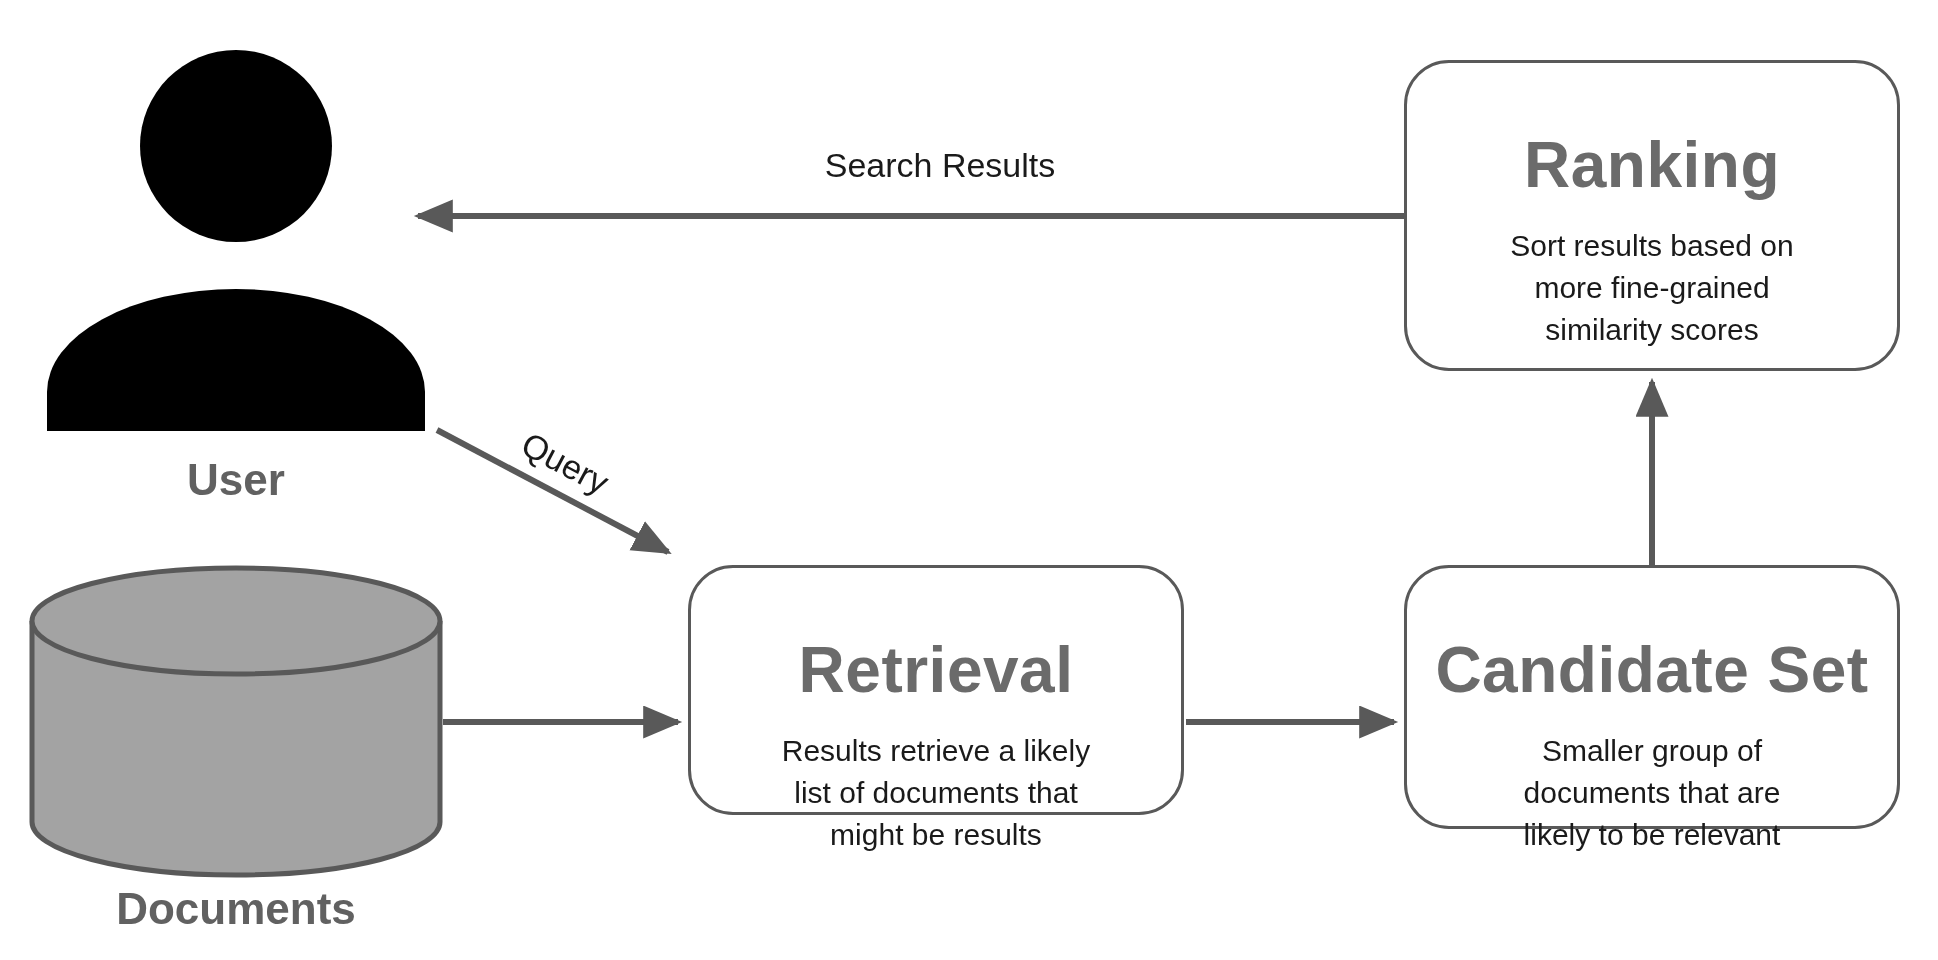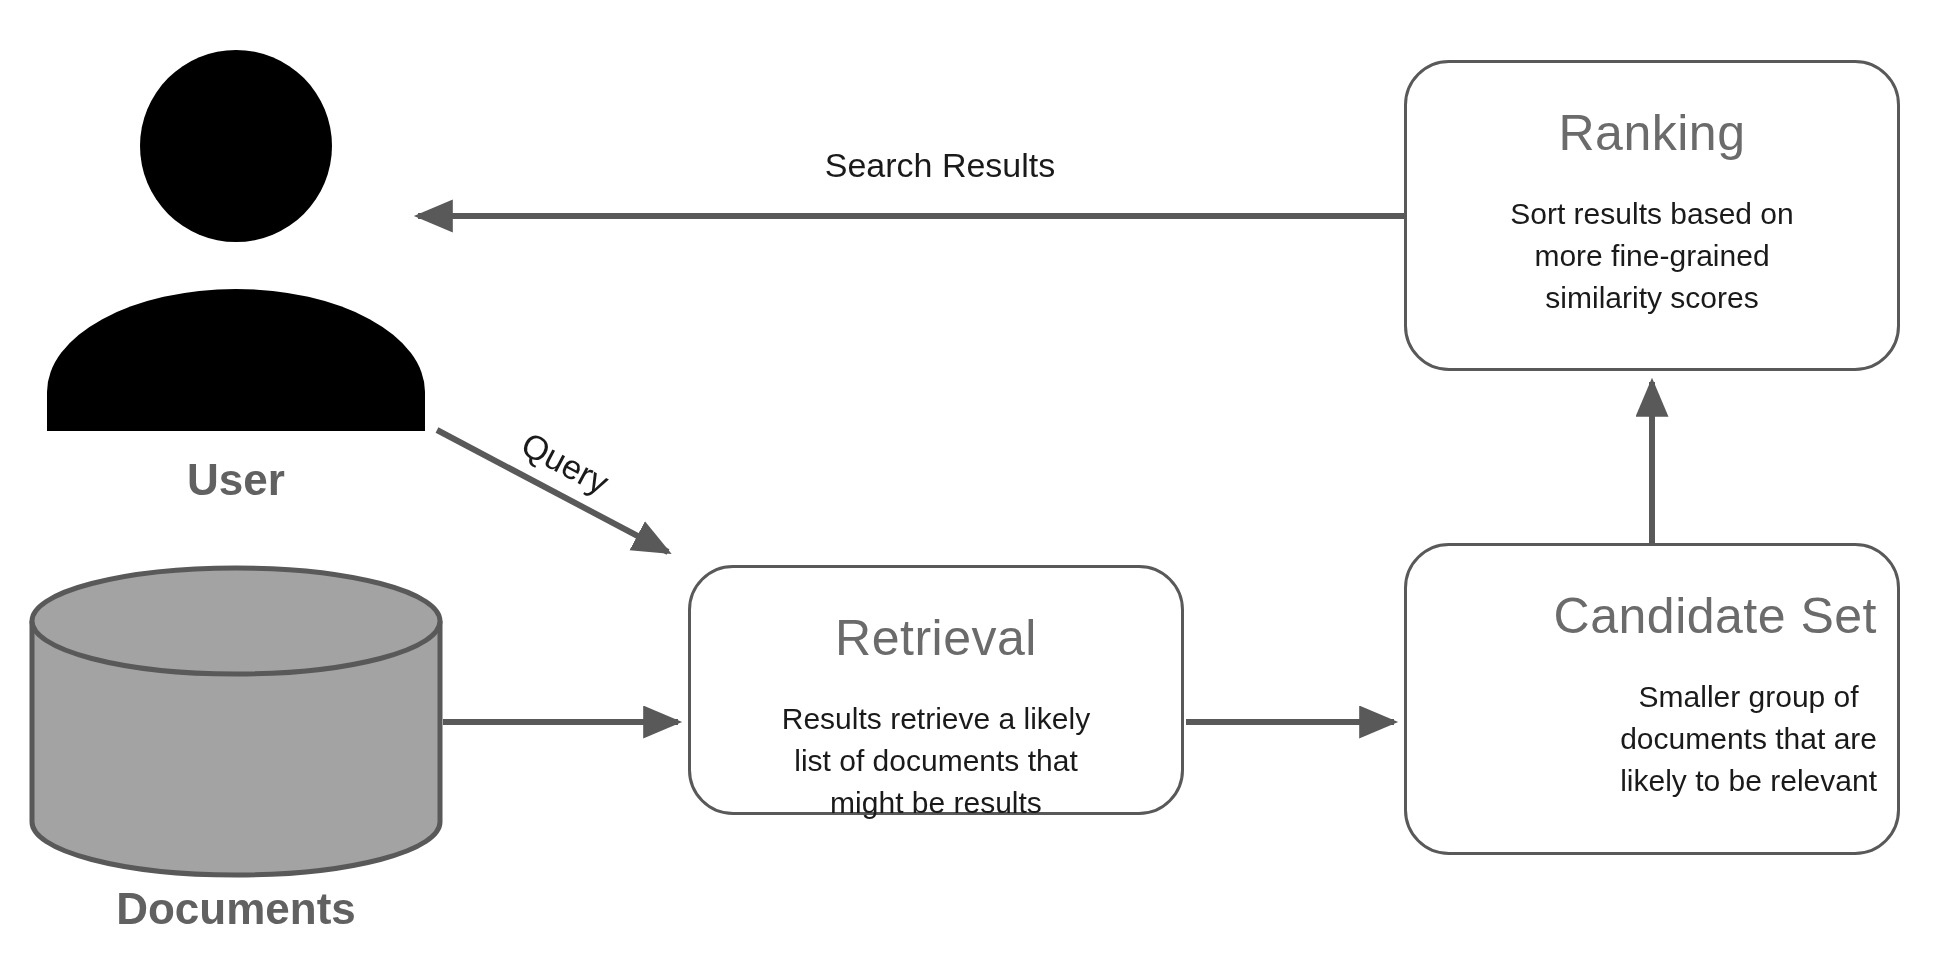--- a/index.html
+++ b/index.html
@@ -37,26 +37,27 @@
     background: #fff;
     border: 3px solid var(--stroke-gray);
     border-radius: 45px;
     display: flex;
     flex-direction: column;
     align-items: center;
     padding: 40px 20px 0 20px;
     z-index: 1;
   }
   .box-title {
-    font-size: 50px;
+    font-size: 64px;
     line-height: 60px;
-    font-weight: 400;
+    font-weight: 700;
     color: var(--title-gray);
     letter-spacing: 0.5px;
     white-space: nowrap;
+    margin-top: 32px;
   }
   .box-body {
     margin-top: 30px;
     font-size: 30px;
     line-height: 42px;
     color: var(--body-text);
     text-align: center;
   }
   .box-body .ln { display: block; }
 
@@ -129,21 +130,21 @@
 
   <div class="node-box" style="left:688px; top:565px; width:496px; height:250px;">
     <div class="box-title">Retrieval</div>
     <div class="box-body">
       <span class="ln"><span>Results </span><span class="it">retrieve</span><span> a likely</span></span>
       <span class="ln">list of documents that</span>
       <span class="ln">might be results</span>
     </div>
   </div>
 
-  <div class="node-box" style="left:1404px; top:543px; width:496px; height:312px;align-items:flex-end;">
+  <div class="node-box" style="left:1404px; top:565px; width:496px; height:264px;">
     <div class="box-title">Candidate Set</div>
     <div class="box-body">
       <span class="ln">Smaller group of</span>
       <span class="ln">documents that are</span>
       <span class="ln">likely to be relevant</span>
     </div>
   </div>
 
 </div>
 

